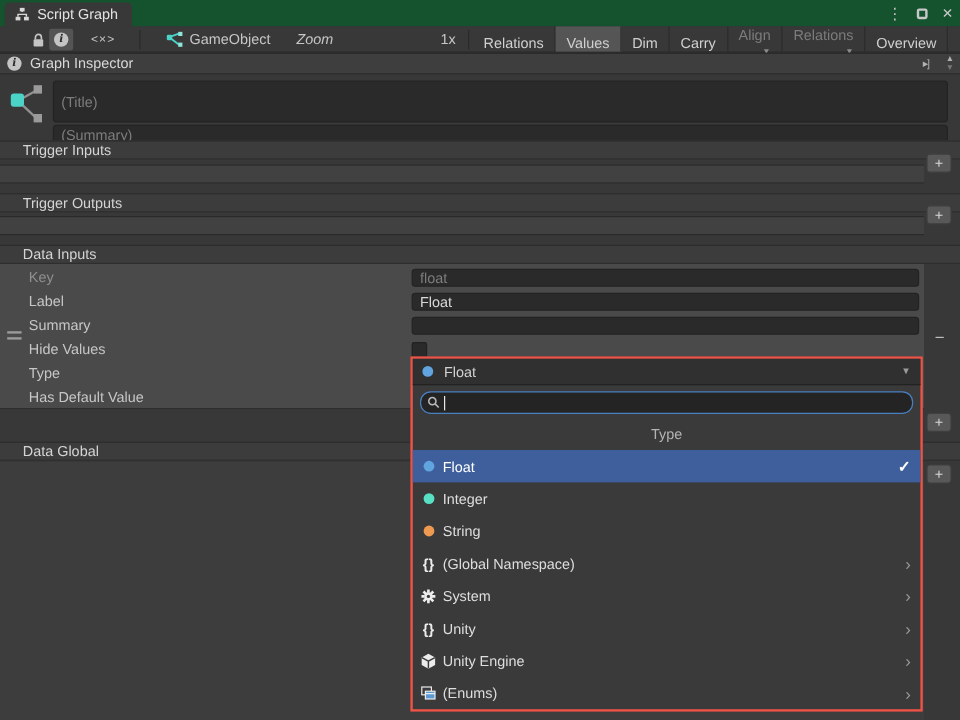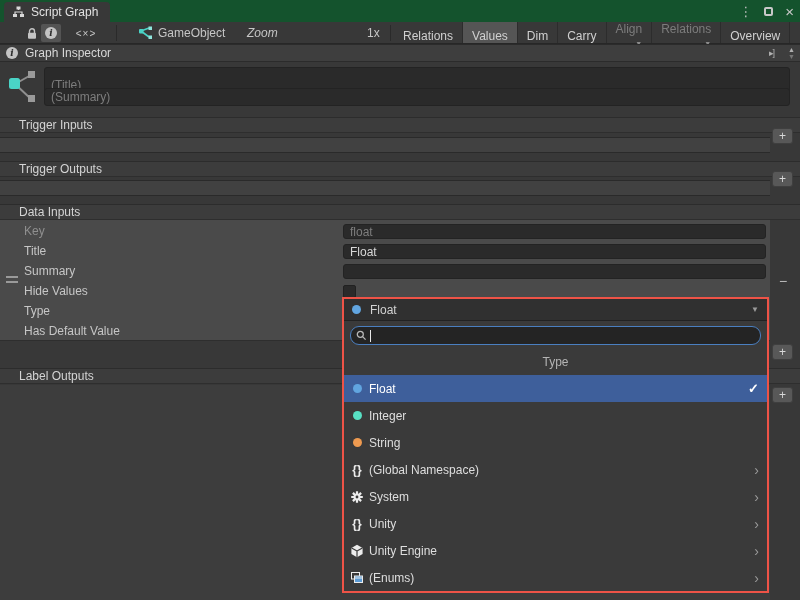--- a/index.html
+++ b/index.html
@@ -200,21 +200,21 @@
         <path d="M7 18 L23 9 M7 18 L23 33"></path>
       </g>
     <rect x="1" y="12" width="11" height="11" rx="2.5" fill="#4ad3c6"></rect>
     <rect x="20" y="5" width="7" height="7" fill="#9a9a9a"></rect>
     <rect x="20" y="29" width="7" height="7" fill="#9a9a9a"></rect>
   </svg>
 </div>
 <div class="abs" style="left:44px;top:67px;width:746px;height:35px;">
   <input class="field" placeholder="(Title)" style="">
 </div>
-<div class="abs" style="left:44px;top:88px;width:746px;height:18px;">
+<div class="abs" style="left:44px;top:104px;width:746px;height:18px;">
   <input class="field" placeholder="(Summary)" style="">
 </div>
 
 <div class="section-header" style="top:117px;">
   <span>Trigger Inputs</span>
 </div>
 <div class="empty-strip" style="top:137px;"></div>
 <div class="plus-btn" style="top:128px;">
   <span>+</span>
 </div>
@@ -236,21 +236,21 @@
 <div class="drag-handle">
     <i></i>
     <i></i>
   </div>
 
 <span class="row-label dim" style="top:221px;">Key</span>
 <div class="row-field" style="top:224px;">
   <input class="field" style="height: 15px;" placeholder="float">
 </div>
 
-<span class="row-label" style="top:241px;">Title</span>
+<span class="row-label" style="top:241px;">Label</span>
 <div class="row-field" style="top:244px;">
   <input class="field" style="height: 15px;" value="Float">
 </div>
 
 <span class="row-label" style="top:261px;">Summary</span>
 <div class="row-field" style="top:264px;">
   <input class="field" style="height: 15px;">
 </div>
 
 <span class="row-label" style="top:281px;">Hide Values</span>
@@ -260,21 +260,21 @@
 <span class="row-label" style="top:321px;text-align:center;">Has Default Value</span>
 
 <div class="minus-btn" style="top:273px;">
   <span>−</span>
 </div>
 <div class="plus-btn" style="top:344px;">
   <span>+</span>
 </div>
 
 <div class="section-header" style="top:368px;">
-  <span>Label Outputs</span>
+  <span>Data Global</span>
 </div>
 <div class="abs" style="left:0;top:385px;width:770px;height:215px;background:#3d3d3d;"></div>
 <div class="plus-btn" style="top:387px;">
   <span>+</span>
 </div>
 
 <div class="popup">
 
   <div class="dd-row">
     <span class="dot" style="background: rgb(97, 165, 224);"></span>

